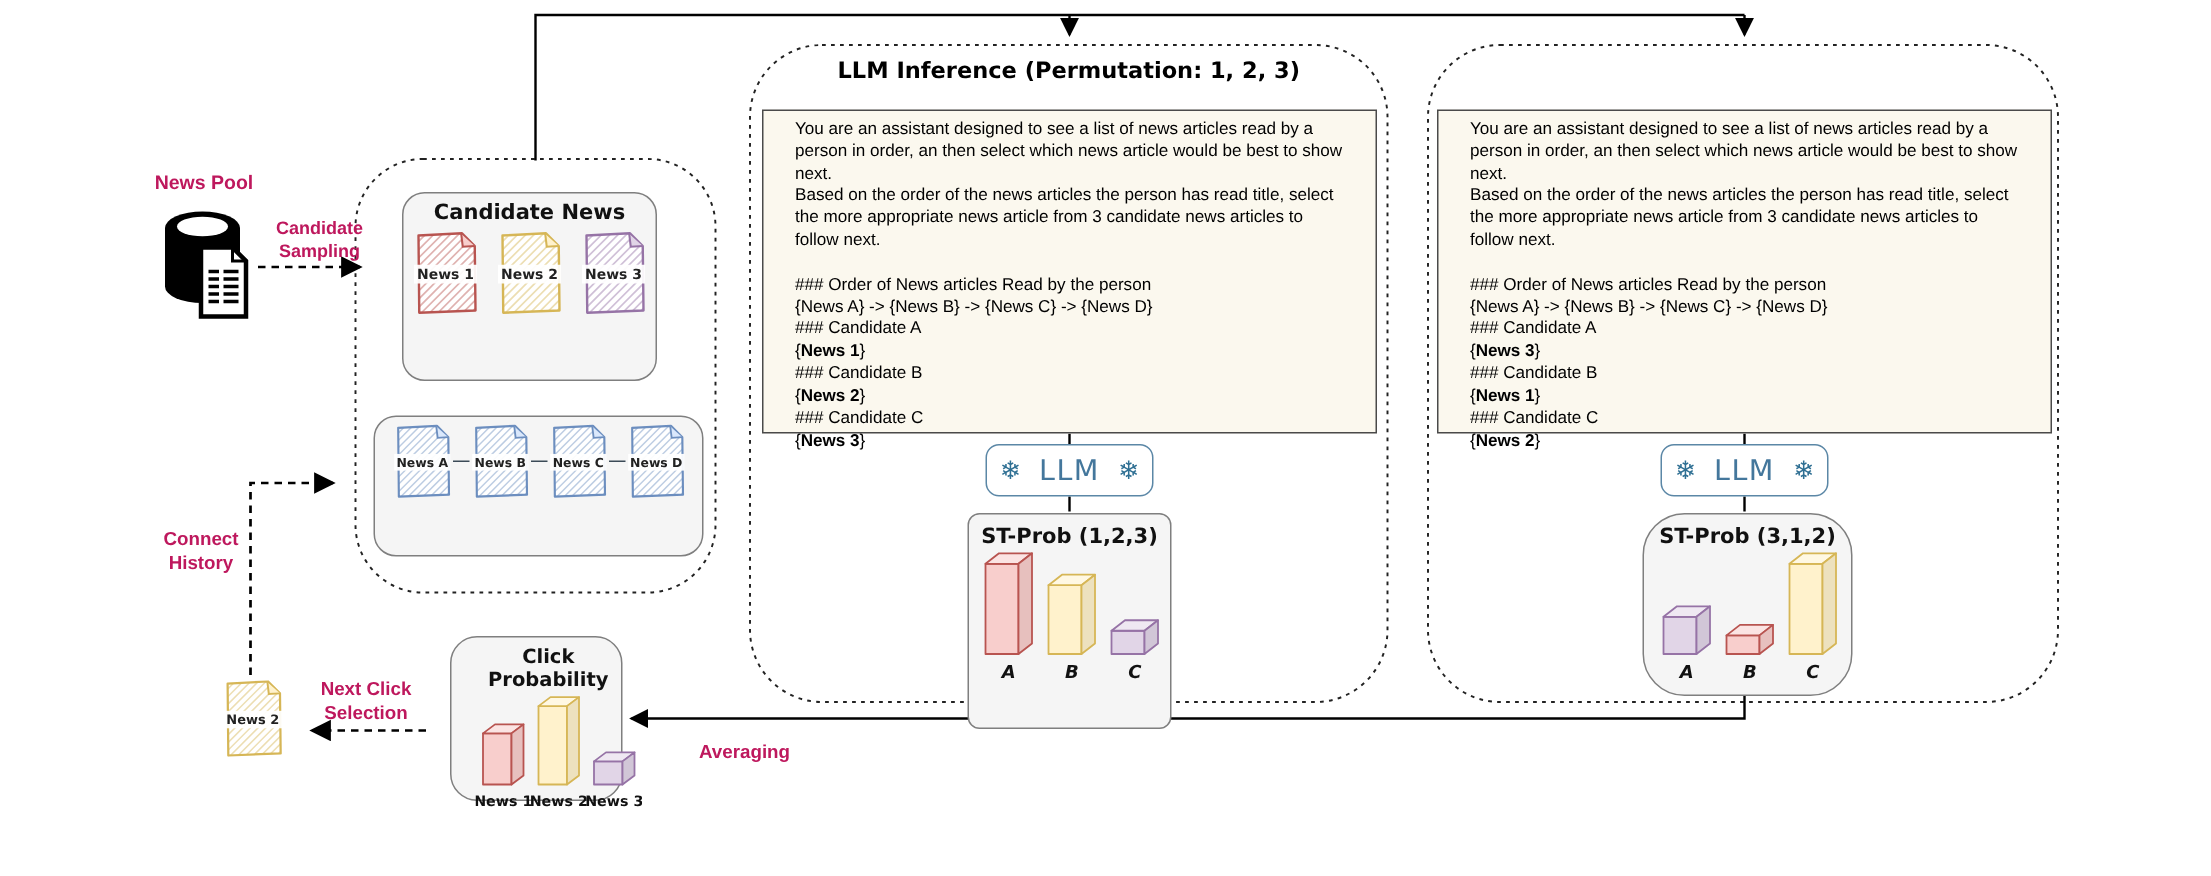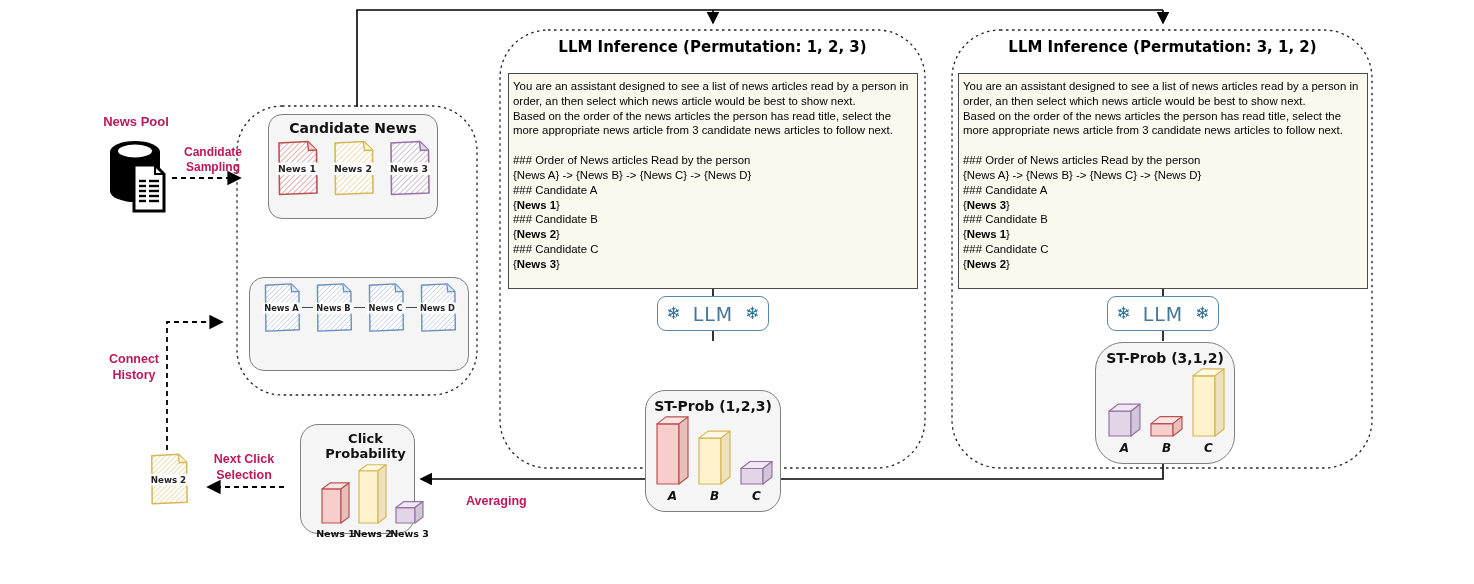--- a/index.html
+++ b/index.html
@@ -12,21 +12,21 @@
   .panel{position:absolute;background:#f5f5f5;border:1.4px solid #7f7f7f;
          border-radius:15px;box-sizing:border-box;}
   .panel-title{font-weight:bold;text-align:center;color:#111;
                font-family:"DejaVu Sans",sans-serif;}
   .docs-row{display:flex;justify-content:center;align-items:center;margin-top:3px;}
   .doc{position:relative;}
   .hconn{height:0;border-top:1.5px solid #3b4a57;align-self:center;}
   .big-title{position:absolute;font-weight:bold;font-size:15px;text-align:center;
              color:#000;font-family:"DejaVu Sans",sans-serif;}
   .prompt{position:absolute;background:#fbf8ee;border:1px solid #4a4a4a;
-          box-sizing:border-box;padding:5px 4px;font-size:11.4px;line-height:1.3;
+          box-sizing:border-box;padding:5px 21px;font-size:11.4px;line-height:1.3;
           color:#000;font-family:"Liberation Sans",sans-serif;}
   .pline{white-space:normal;}
   .llm-box{position:absolute;background:#fff;border:1.7px solid #5b87a6;
            border-radius:9px;display:flex;align-items:center;justify-content:center;
            gap:12px;box-sizing:border-box;}
   .llm-text{color:#44779c;font-size:19px;letter-spacing:1px;
             font-family:"DejaVu Sans",sans-serif;}
   .snow{color:#2e6f93;font-size:17px;line-height:1;}
 </style>
 </head>
@@ -81,21 +81,21 @@
           <line x1="5" y1="31" x2="12" y2="31"></line>
             <line x1="15" y1="31" x2="25" y2="31"></line>
           <line x1="5" y1="36" x2="12" y2="36"></line>
             <line x1="15" y1="36" x2="25" y2="36"></line>
         </g>
       </g>
     </svg>
   </div>
   <div class="lbl" style="left:180px;top:145px;width:66px;font-size:12px;">Candidate Sampling</div>
 
-  <div class="panel" style="left:268px;top:114px;width:170px;height:105px;border-radius:14px;">
+  <div class="panel" style="left:268px;top:128px;width:170px;height:126px;">
     <div class="panel-title" style="font-size:14px;margin-top:5px;">Candidate News</div>
     <div class="docs-row" id="cand-docs" style="gap:10px;">
         <div class="doc">
           <svg width="46" height="58" viewBox="0 0 46 58">
             <defs>
               <clipPath id="cp0">
                 <path d="M5,4 L34,2.5 L42.5,11 L43,54 L5.5,55.5 Z"></path>
               </clipPath>
             </defs>
             <path d="M5,4 L34,2.5 L42.5,11 L43,54 L5.5,55.5 Z" fill="#ffffff"></path>
@@ -425,21 +425,21 @@
     <div class="pline">### Candidate B</div>
     <div class="pline"><span>{</span><b>News 2</b><span>}</span></div>
     <div class="pline">### Candidate C</div>
     <div class="pline"><span>{</span><b>News 3</b><span>}</span></div>
   </div>
   <div class="llm-box" style="left:657px;top:296px;width:112px;height:35px;">
     <span class="snow">❄</span>
     <span class="llm-text">LLM</span>
     <span class="snow">❄</span>
   </div>
-  <div class="panel" style="left:645px;top:342px;width:136px;height:122px;border-radius:20px;margin-top:48px;">
+  <div class="panel" style="left:645px;top:342px;width:136px;height:144px;border-radius:8px;">
     <div class="panel-title" style="font-size:14px;margin-top:7px;">ST-Prob (1,2,3)</div>
     <svg id="st-bars-0" width="132" height="90" style="margin:0 auto;">
         <g>
           <path d="M10,70 L10,9.86 L32,9.86 L32,70 Z" fill="#f8cecc" stroke="#b85450" stroke-width="1.2" stroke-linejoin="round"></path>
           <path d="M10,9.86 L19,2.8599999999999994 L41,2.8599999999999994 L32,9.86 Z" fill="rgb(251,228,227)" stroke="#b85450" stroke-width="1.2" stroke-linejoin="round"></path>
           <path d="M32,70 L32,9.86 L41,2.8599999999999994 L41,63 Z" fill="rgb(231,192,190)" stroke="#b85450" stroke-width="1.2" stroke-linejoin="round"></path>
           <text x="25.5" y="86" text-anchor="middle" font-size="12" font-weight="bold" fill="#111" font-family="DejaVu Sans, sans-serif" font-style="italic">A</text>
         </g>
         <g>
           <path d="M52,70 L52,24.119999999999997 L74,24.119999999999997 L74,70 Z" fill="#fff2cc" stroke="#d6b656" stroke-width="1.2" stroke-linejoin="round"></path>
@@ -449,21 +449,20 @@
         </g>
         <g>
           <path d="M94,70 L94,54.5 L116,54.5 L116,70 Z" fill="#e1d5e7" stroke="#9673a6" stroke-width="1.2" stroke-linejoin="round"></path>
           <path d="M94,54.5 L103,47.5 L125,47.5 L116,54.5 Z" fill="rgb(239,232,242)" stroke="#9673a6" stroke-width="1.2" stroke-linejoin="round"></path>
           <path d="M116,70 L116,54.5 L125,47.5 L125,63 Z" fill="rgb(209,198,215)" stroke="#9673a6" stroke-width="1.2" stroke-linejoin="round"></path>
           <text x="109.5" y="86" text-anchor="middle" font-size="12" font-weight="bold" fill="#111" font-family="DejaVu Sans, sans-serif" font-style="italic">C</text>
         </g>
       </svg>
   </div>
 
-  <div class="big-title" style="left:950px;top:38px;width:425px;">LLM Inference (Permutation: 3, 1, 2)</div>
   <div class="prompt" style="left:958px;top:73px;width:410px;height:216px;">
     <div class="pline">You are an assistant designed to see a list of news articles read by a person in order, an then select which news article would be best to show next.</div>
     <div class="pline">Based on the order of the news articles the person has read title, select the more appropriate news article from 3 candidate news articles to follow next.</div>
     <div class="pline">&nbsp;</div>
     <div class="pline">### Order of News articles Read by the person</div>
     <div class="pline">{News A} -&gt; {News B} -&gt; {News C} -&gt; {News D}</div>
     <div class="pline">### Candidate A</div>
     <div class="pline"><span>{</span><b>News 3</b><span>}</span></div>
     <div class="pline">### Candidate B</div>
     <div class="pline"><span>{</span><b>News 1</b><span>}</span></div>

